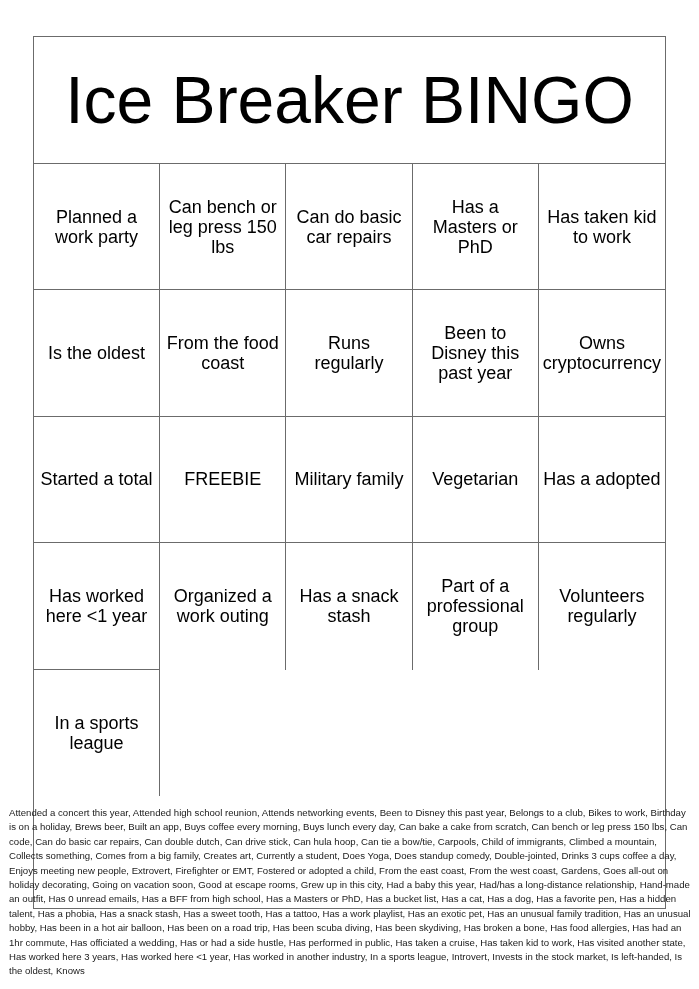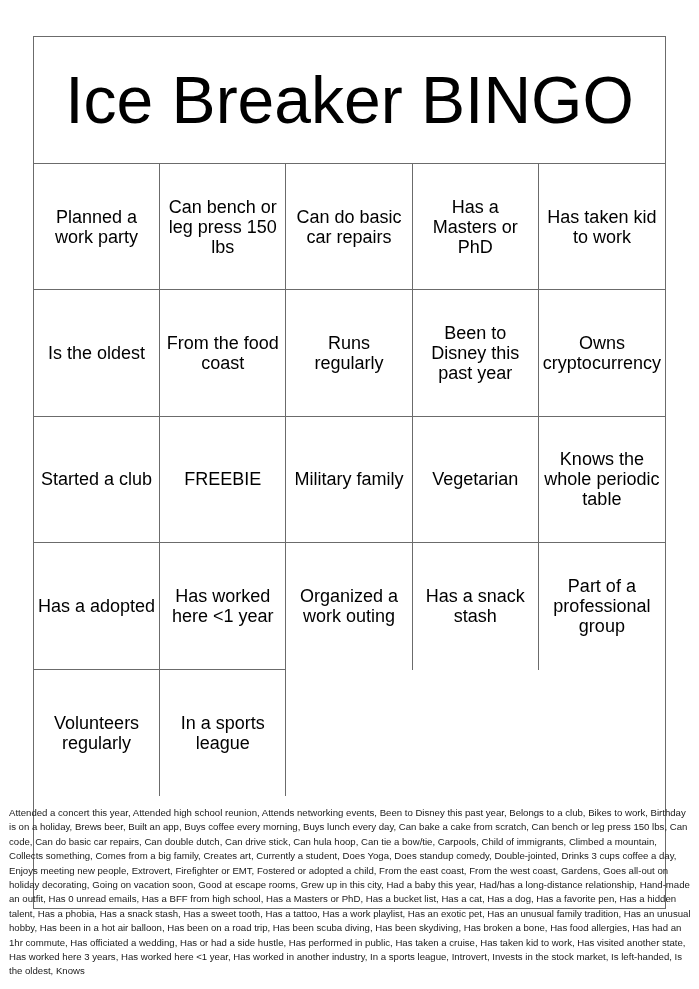--- a/index.html
+++ b/index.html
@@ -73,35 +73,32 @@
         <span style="padding:0 20px">Runs regularly</span>
       </div>
     <div class="cell">
         <span style="padding:0 12px">Been to Disney this past year</span>
       </div>
 
     <div class="cell">
         <span>Owns cryptocurrency</span>
       </div>
     <div class="cell">
-        <span>Started a club</span>
+        <span>Started a total</span>
       </div>
     <div class="cell">
         <span>FREEBIE</span>
       </div>
     <div class="cell">
         <span>Military family</span>
       </div>
     <div class="cell">
         <span>Vegetarian</span>
       </div>
 
-    <div class="cell">
-        <span>Knows the whole periodic table</span>
-      </div>
     <div class="cell">
         <span>Has a adopted</span>
       </div>
     <div class="cell">
         <span>Has worked here &lt;1 year</span>
       </div>
     <div class="cell">
         <span>Organized a work outing</span>
       </div>
 

